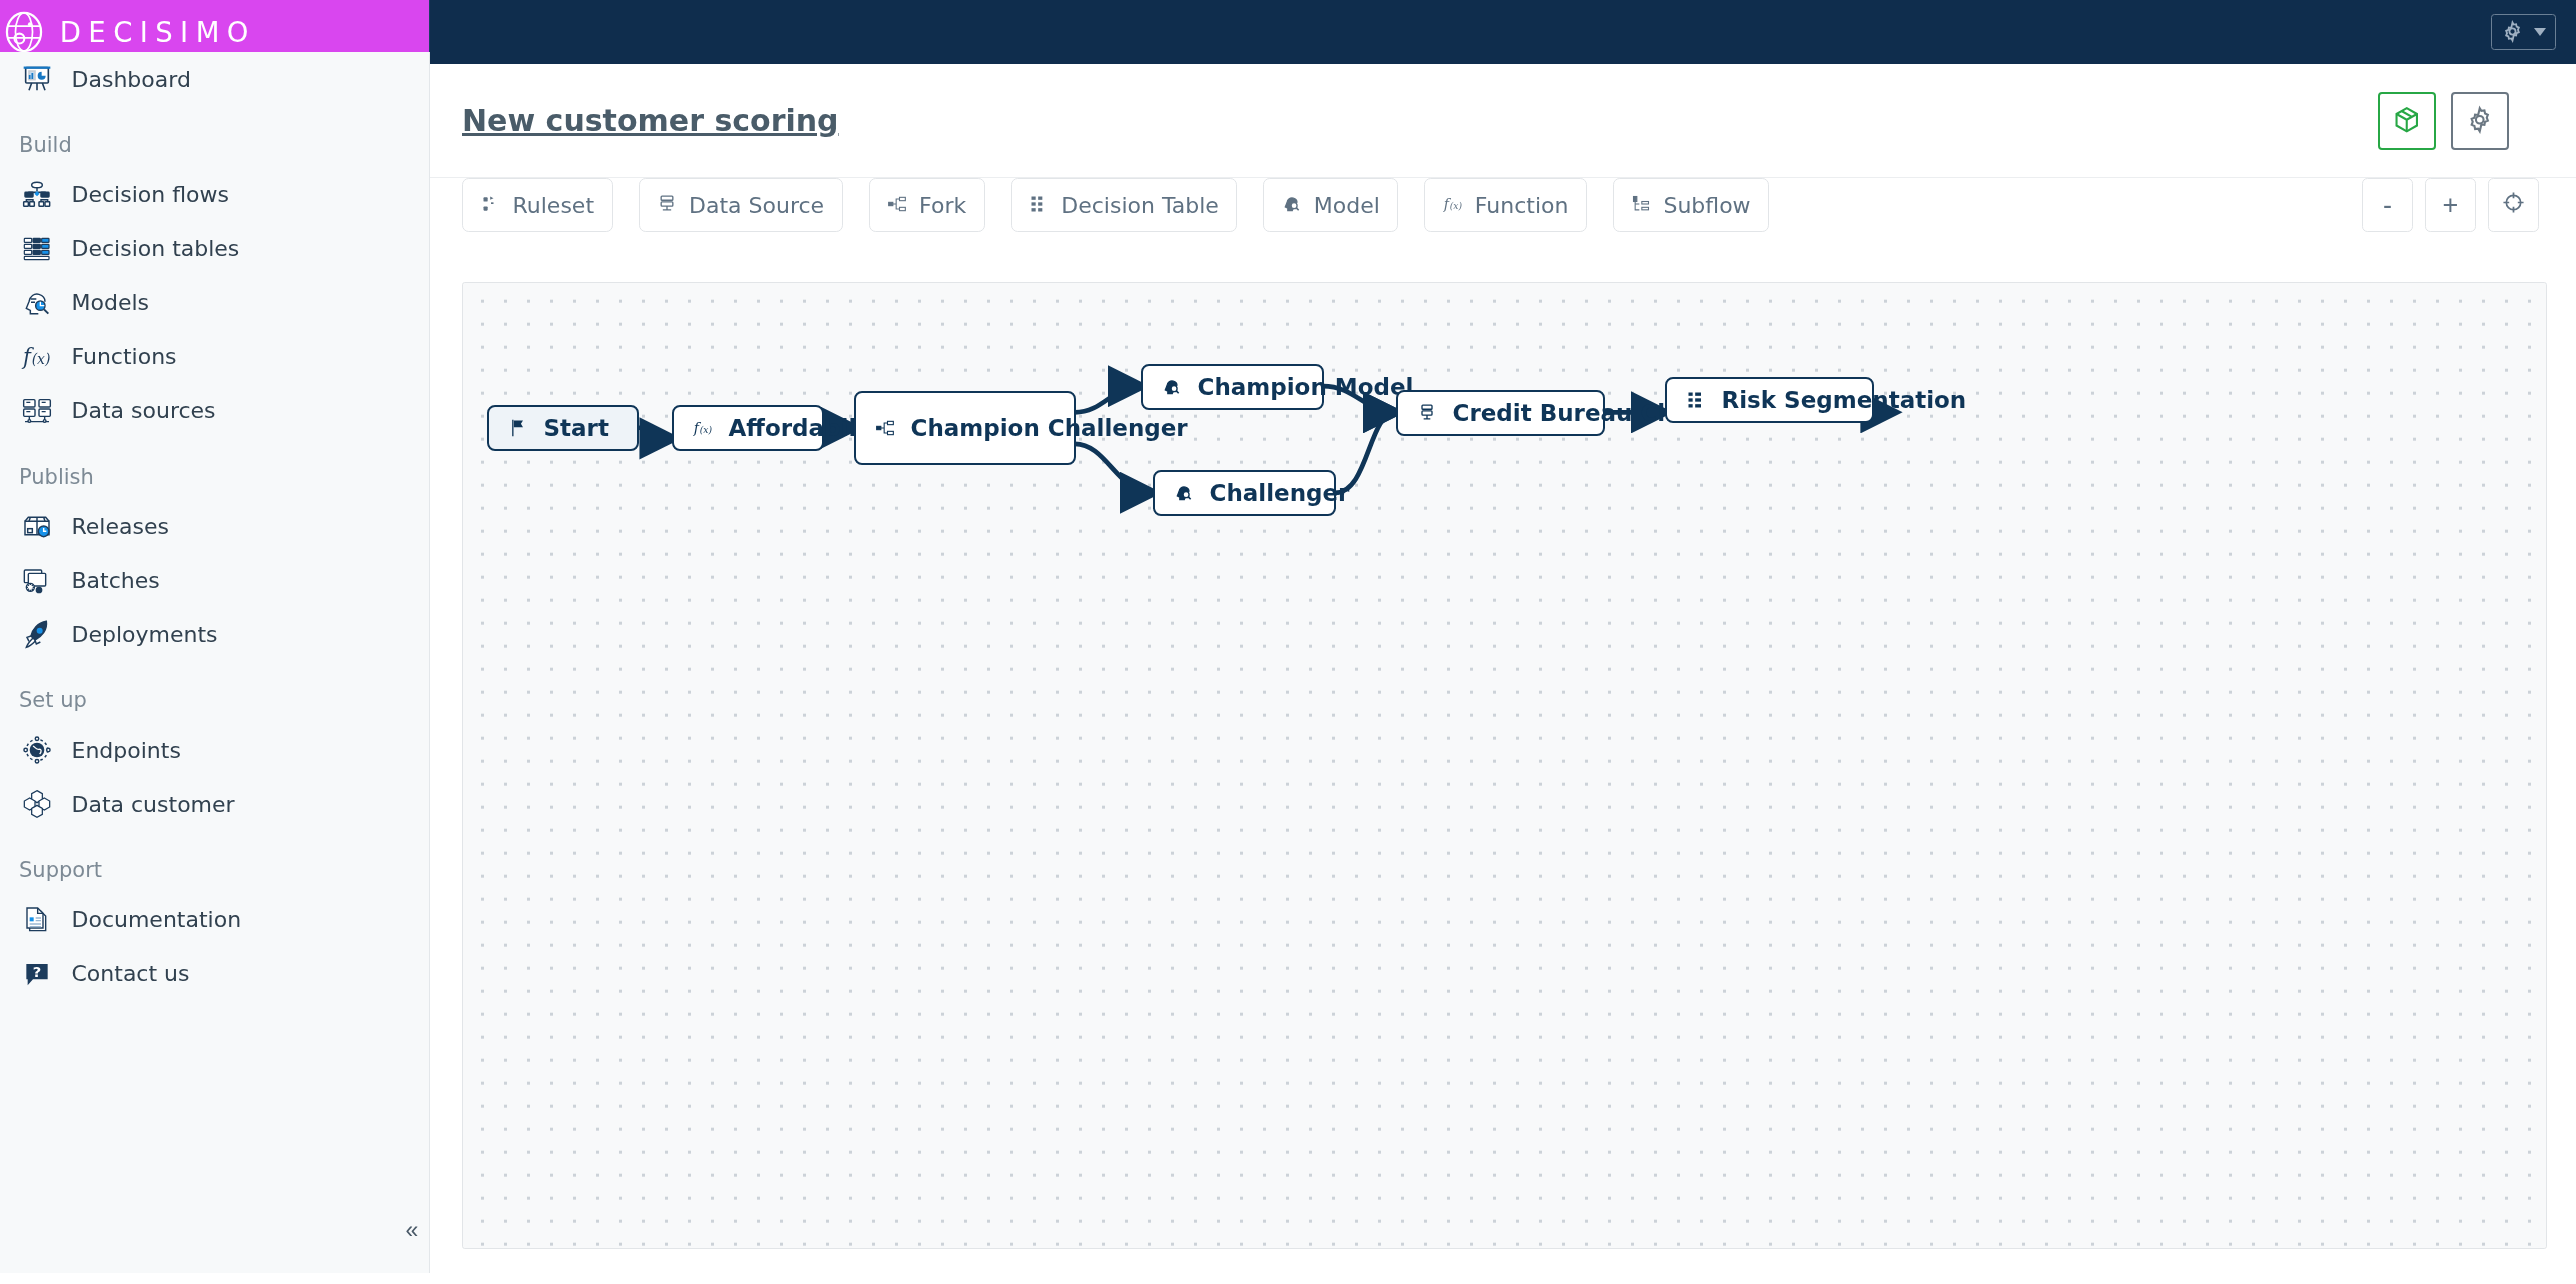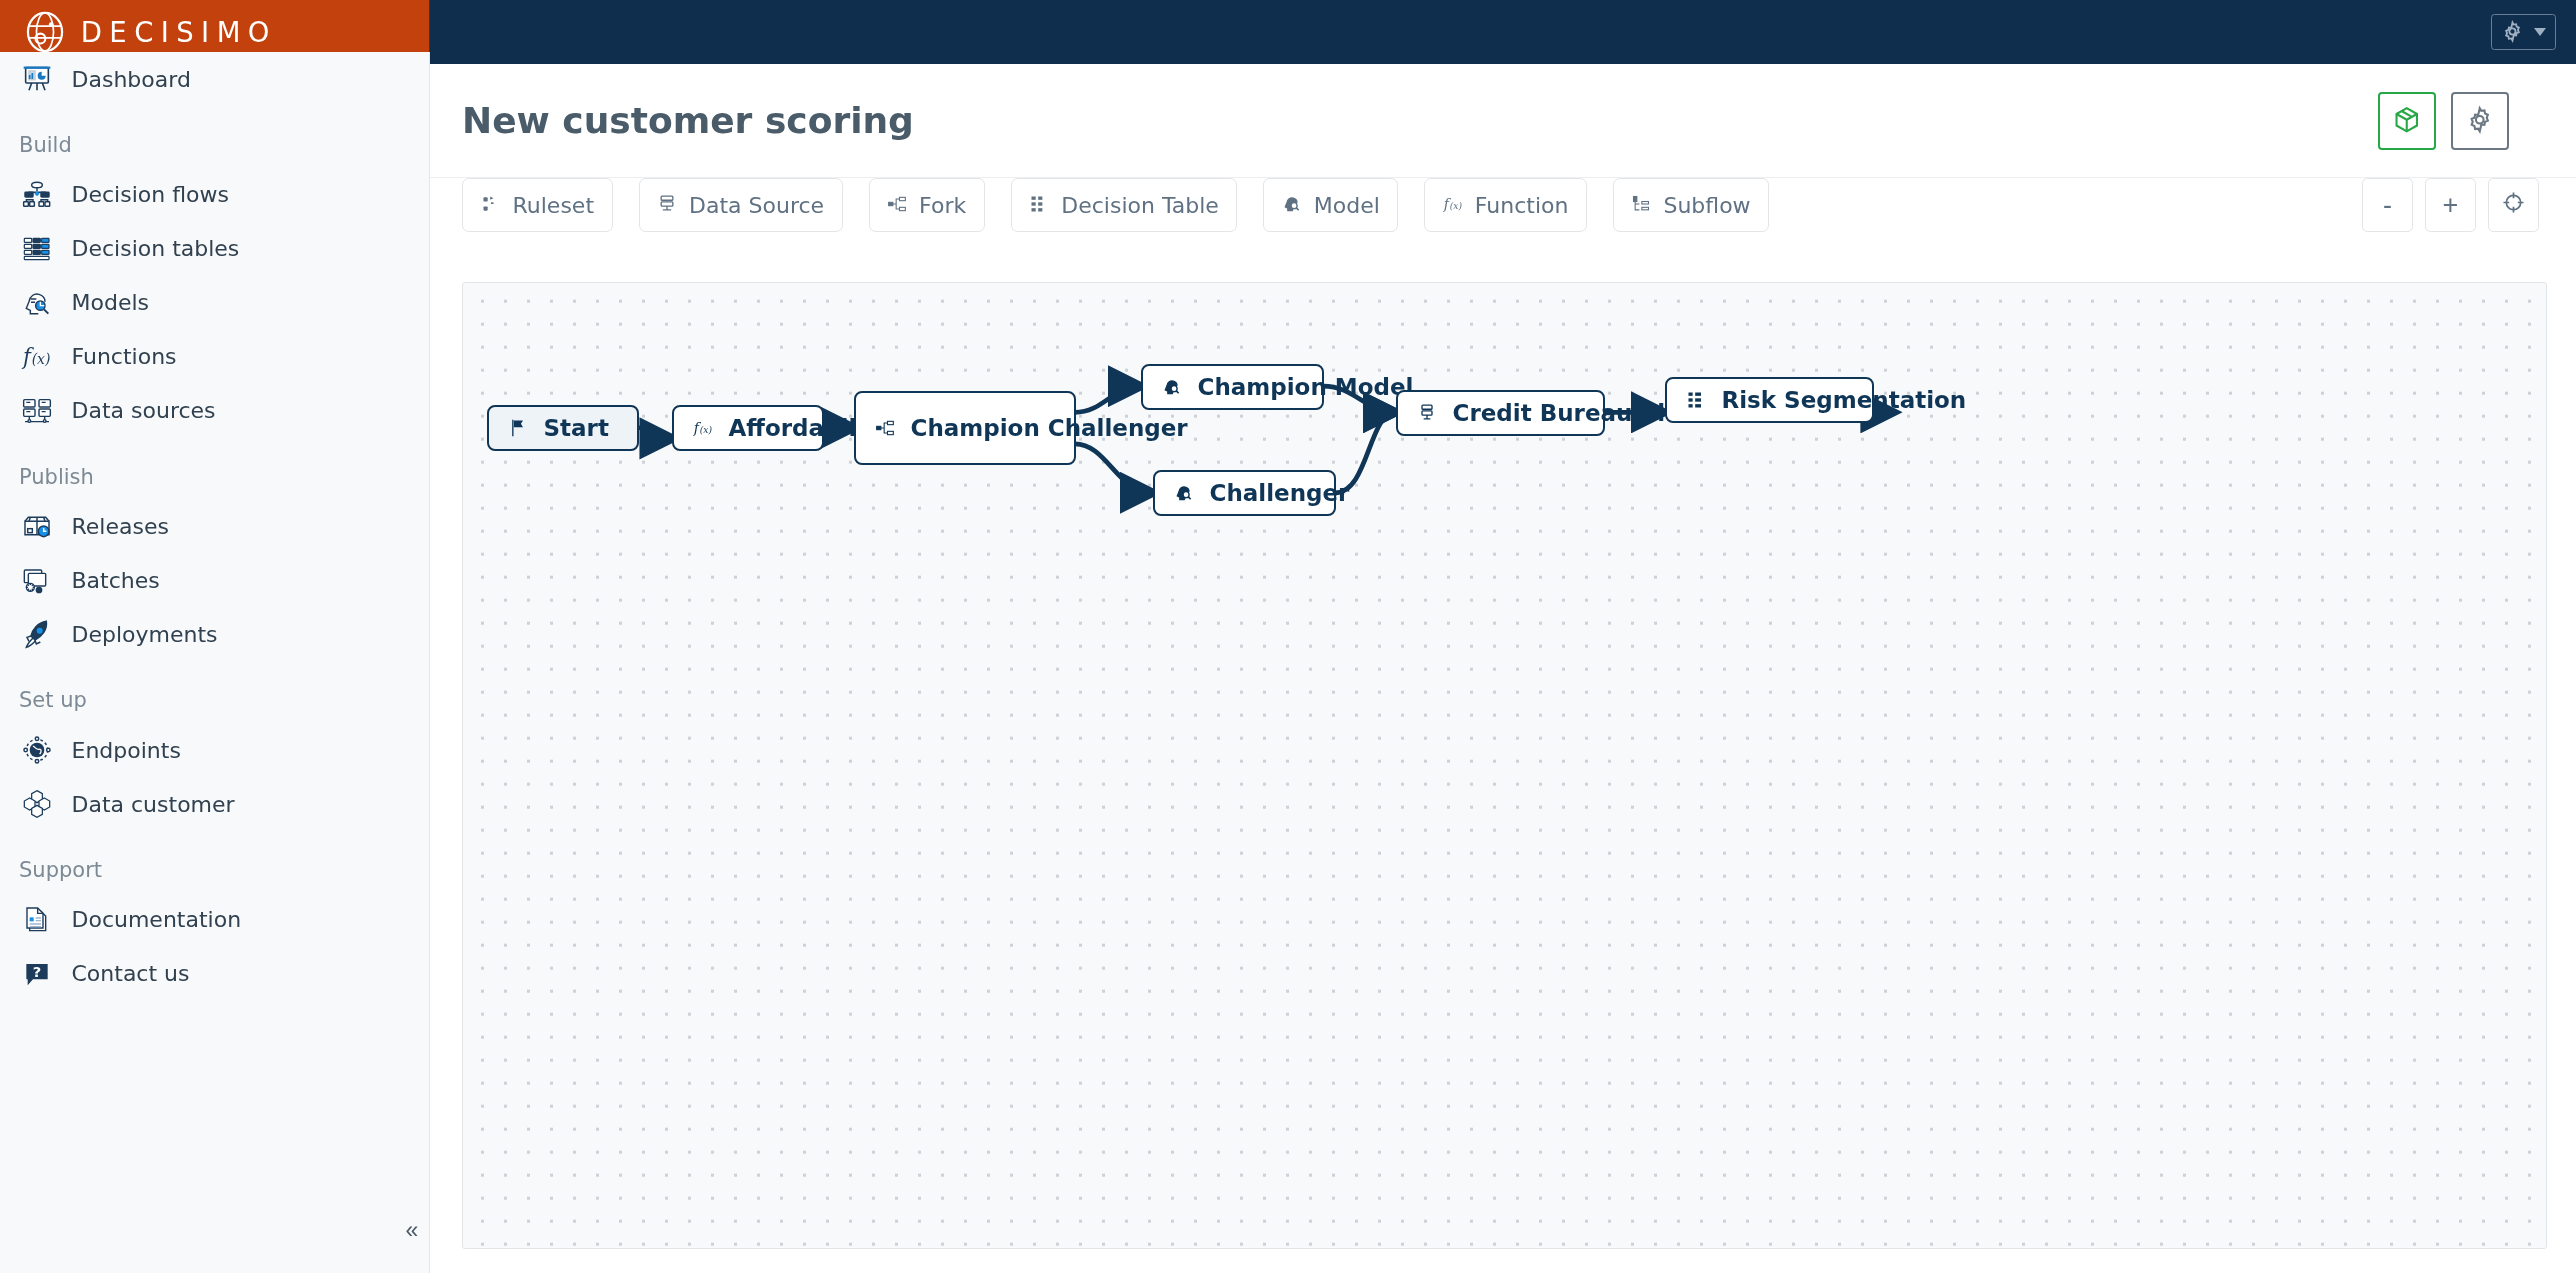--- a/index.html
+++ b/index.html
@@ -11,22 +11,22 @@
   }
 
   
   .topbar {
     position: absolute; top: 0; left: 0; width: 2576px; height: 64px;
     background: #0f2d4d;
     display: flex; align-items: center;
   }
   .topbar-left {
     width: 430px; height: 64px;
-    background: #c2410c;
-    display: flex; align-items: center; padding-left: 24px;
+    background: #d946ef;
+    display: flex; align-items: center; padding-left: 3px;
     border-right: 0.7px solid #1b3f63;
   }
   .logo-mark { width: 42px; height: 42px; flex: 0 0 42px; }
   .logo-word {
     color: #ffffff; font-size: 27.5px; letter-spacing: 7.4px;
     font-weight: 400; margin-left: 14.8px; font-family: "DejaVu Sans", sans-serif;
   }
   .topbar-right {
     margin-left: auto; margin-right: 20px;
     display: flex; align-items: center;
@@ -69,22 +69,23 @@
   .main {
     position: absolute; top: 64px; left: 430px;
     width: 2146px; height: 1221px; background: #ffffff;
   }
   .page-head {
     height: 114px; display: flex; align-items: center;
     padding: 0 67px 0 32px;
     border-bottom: 0.7px solid #eceef0;
   }
   .page-title {
-    font-size: 36px; color: #4a5c69; font-weight: 700;
+    font-size: 30px; color: #4a5c69; font-weight: 700;
     font-family: "DejaVu Sans", sans-serif;
+    text-decoration: underline;
   }
   .head-actions { margin-left: auto; display: flex; gap: 14.8px; }
   .head-btn {
     width: 58px; height: 58px; border-radius: 4px;
     background: #fff; display: flex; align-items: center; justify-content: center;
     cursor: pointer;
   }
   .head-btn.green { border: 2px solid #27a745; }
   .head-btn.gray  { border: 2px solid #6b7782; }
 

